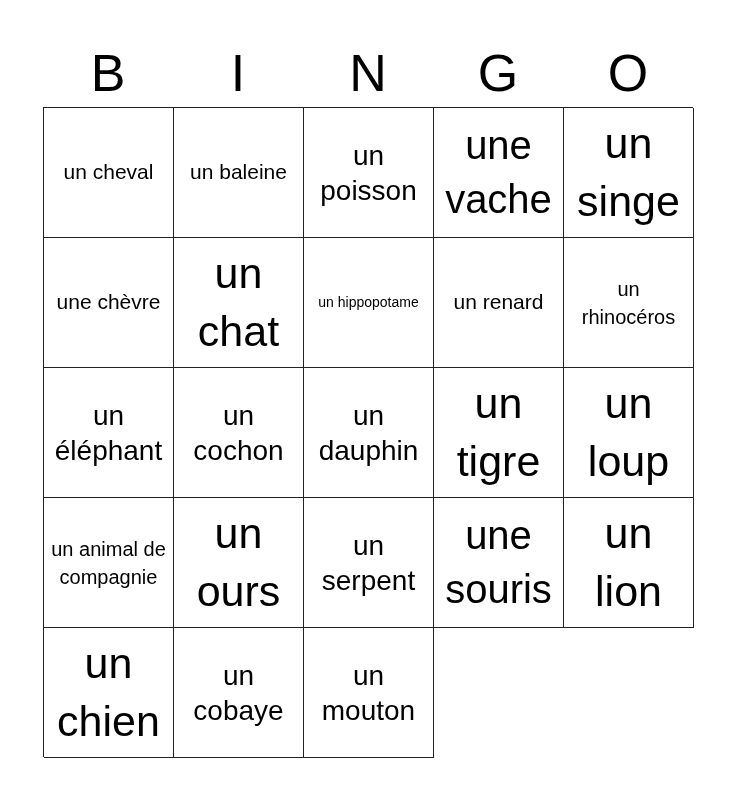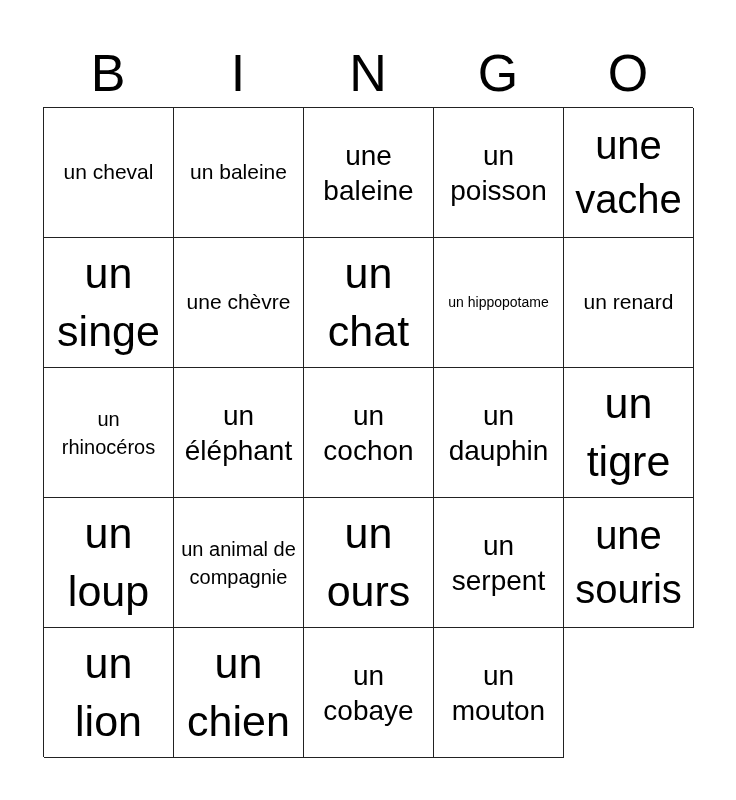--- a/index.html
+++ b/index.html
@@ -30,23 +30,20 @@
   <span>G</span>
   <span>O</span>
 </div>
 
 <div class="grid" id="grid">
   <div class="cell">
       <span class="s-m">un cheval</span>
     </div>
   <div class="cell">
       <span class="s-m">un baleine</span>
-    </div>
-  <div class="cell">
-      <span class="s-s">une baleine</span>
     </div>
   <div class="cell">
       <span class="s-s">un poisson</span>
     </div>
   <div class="cell">
       <span class="s-l">une vache</span>
     </div>
 
   <div class="cell">
       <span class="s-xl">un singe</span>

